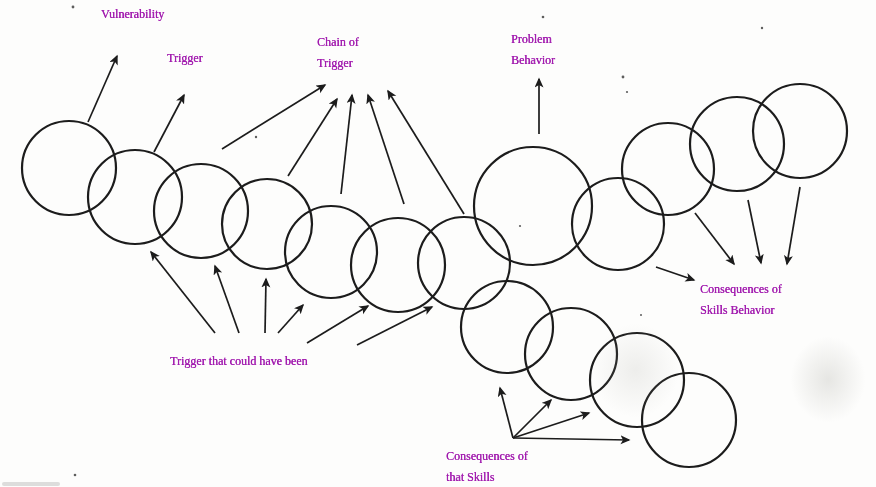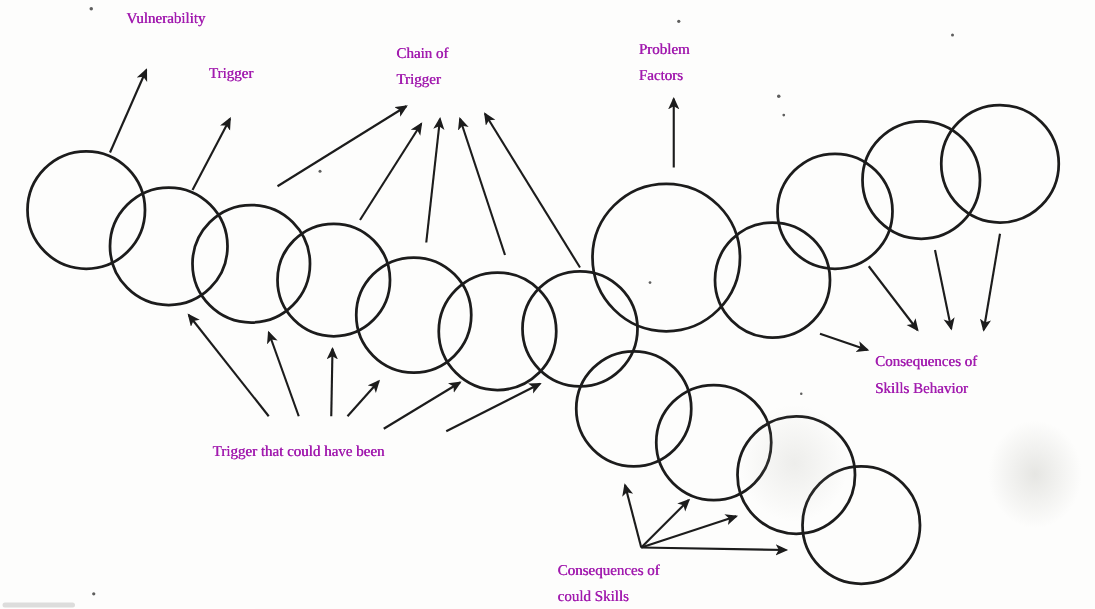--- a/index.html
+++ b/index.html
@@ -128,30 +128,30 @@
     <div>Trigger</div>
   </div>
 
   <div class="label" style="left:317px; top:32px">
     <div>Chain of</div>
     <div>Trigger</div>
   </div>
 
   <div class="label" style="left:511px; top:29px">
     <div>Problem</div>
-    <div>Factors</div>
+    <div>Behavior</div>
   </div>
 
   <div class="label" style="left:700px; top:279px">
     <div>Consequences of</div>
     <div>Skills Behavior</div>
   </div>
 
   <div class="label" style="left:170px; top:351px">
     <div>Trigger that could have been</div>
   </div>
 
   <div class="label" style="left:446px; top:446px">
     <div>Consequences of</div>
-    <div>could Skills</div>
+    <div>that Skills</div>
   </div>
 
 </div>
 
 </body></html>

